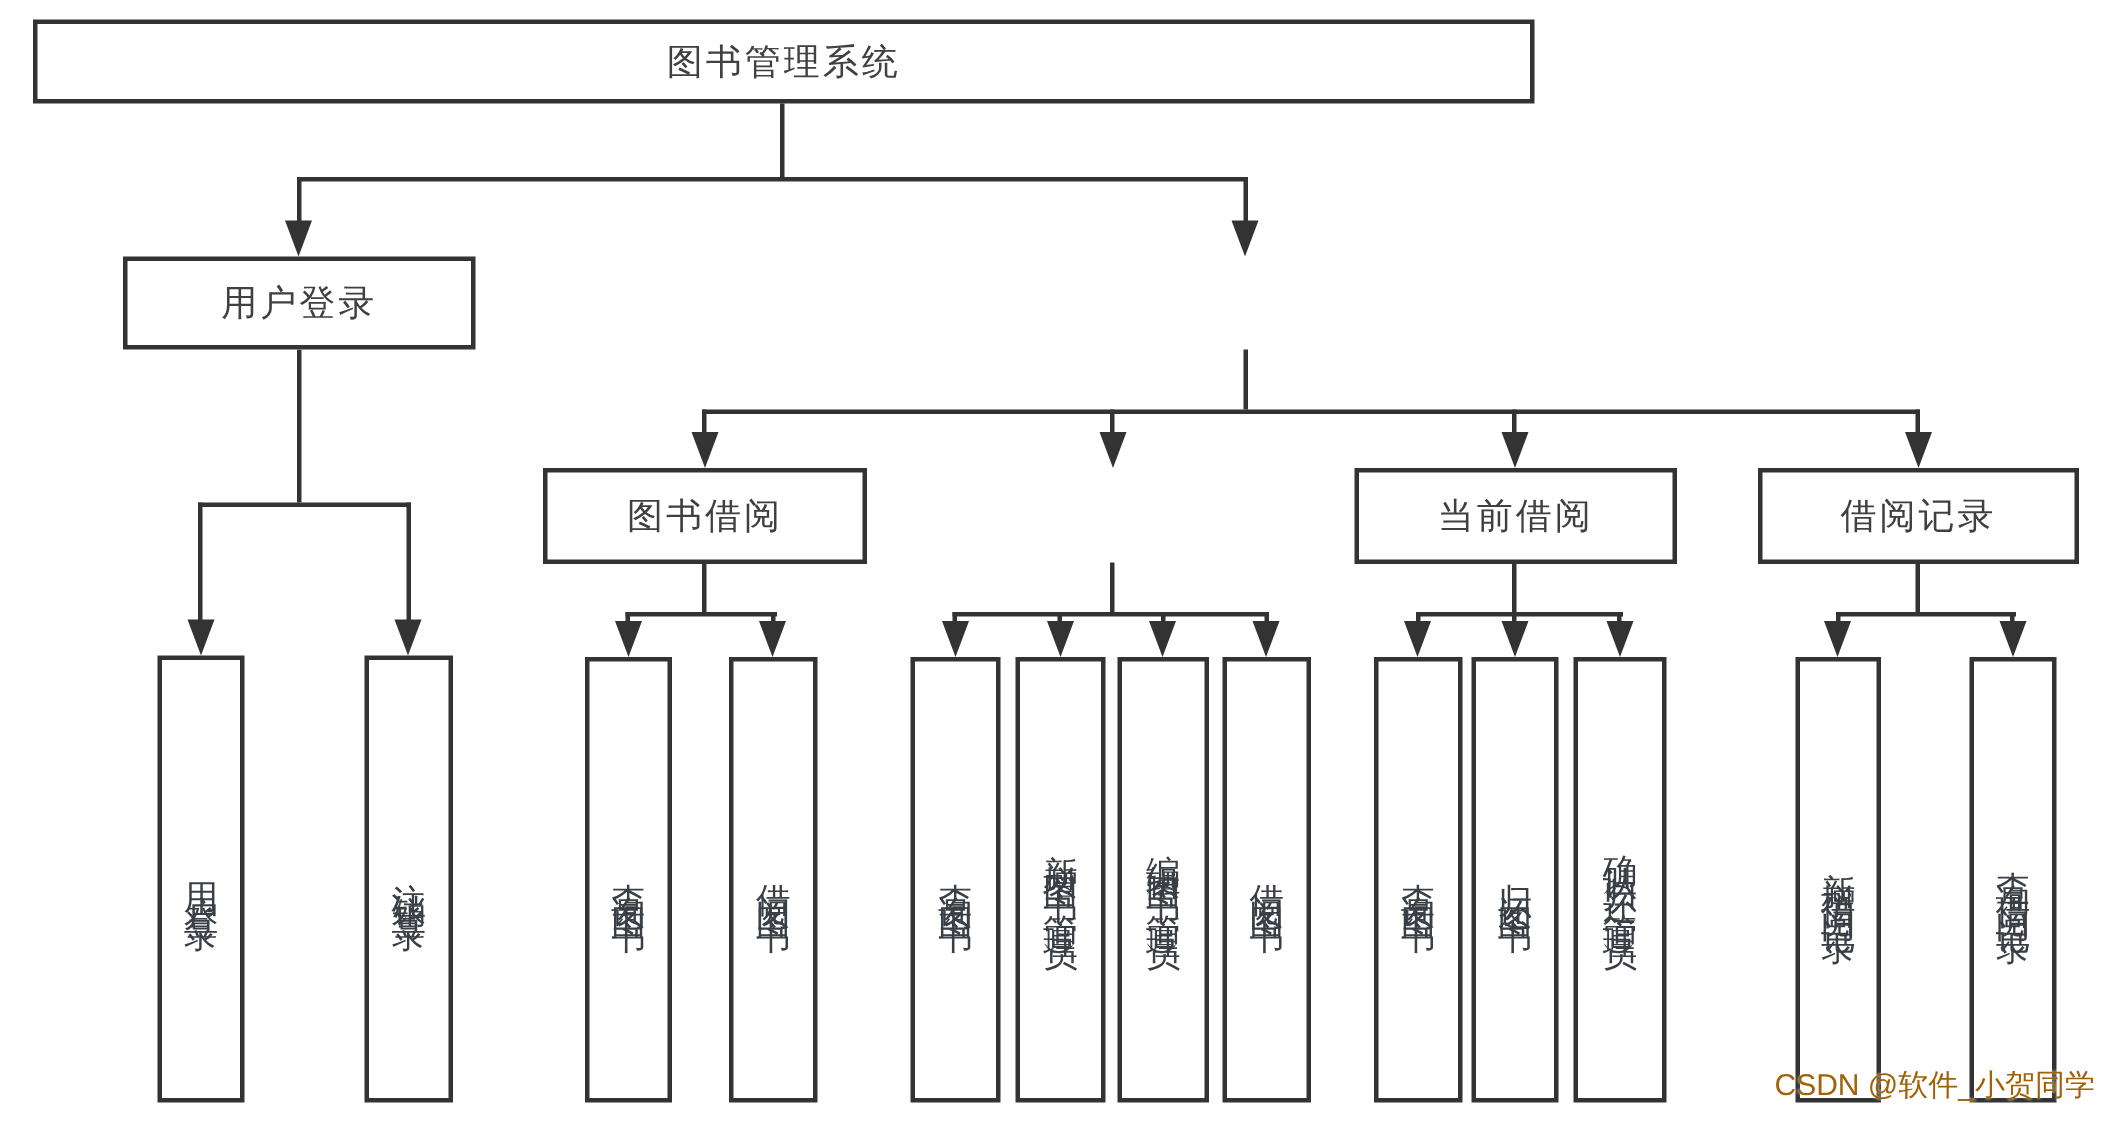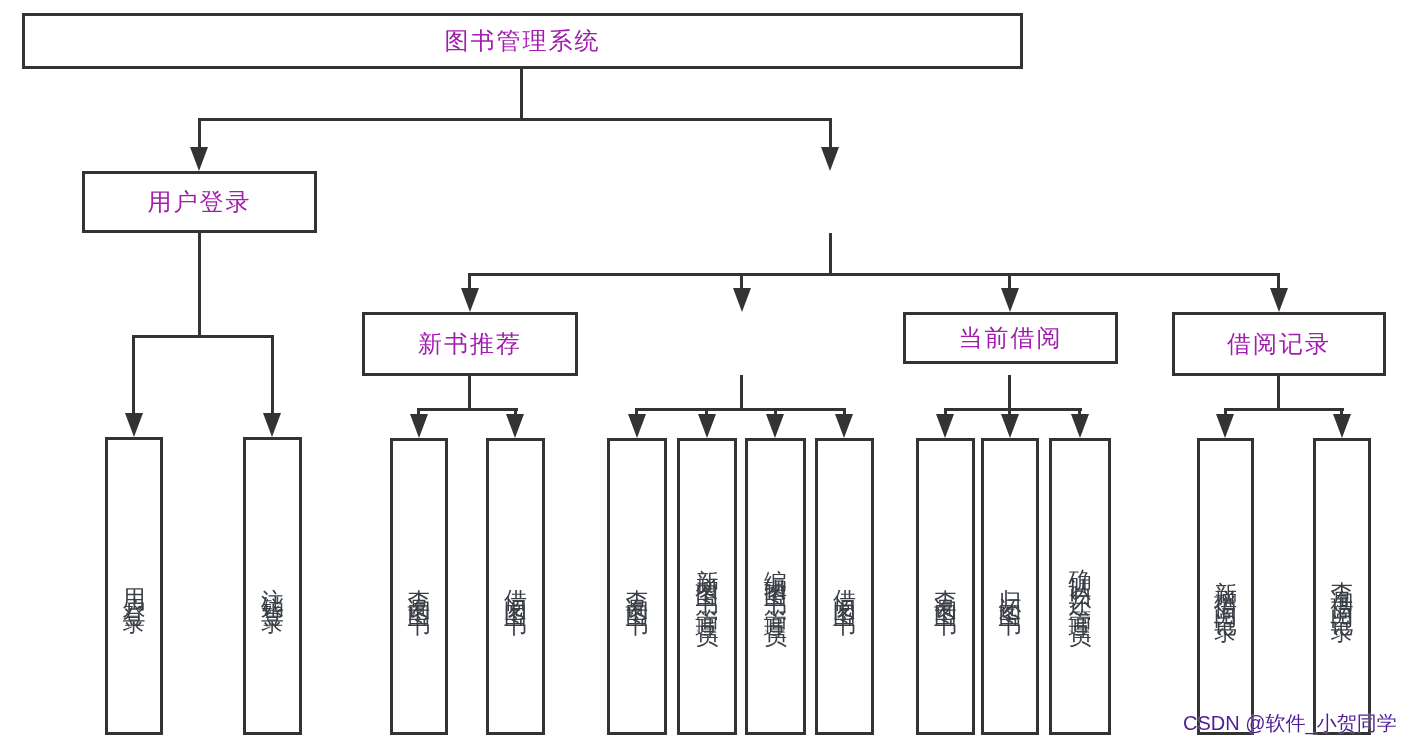--- a/index.html
+++ b/index.html
@@ -15,21 +15,21 @@
     position: absolute;
     box-sizing: border-box;
     background: #ffffff;
     border: 3px solid #333333;
     display: flex;
     align-items: center;
     justify-content: center;
     z-index: 2;
   }
   .box .label {
-    color: #a21caf;
+    color: #404040;
     font-size: 24px;
     letter-spacing: 2px;
     white-space: nowrap;
   }
   .vbox .vlabel {
     writing-mode: vertical-rl;
     text-orientation: mixed;
     color: #3a3f46;
     font-size: 23px;
     letter-spacing: 8px;
@@ -47,43 +47,43 @@
     border-left: 9px solid transparent;
     border-right: 9px solid transparent;
     border-top: 24px solid #333333;
     z-index: 1;
   }
   .watermark {
     position: absolute;
     left: 1183px;
     top: 710px;
     font-size: 20px;
-    color: #4c1d95;
+    color: #a16207;
     white-space: nowrap;
     z-index: 3;
     text-shadow: 0 0 2px #ffffff;
   }
 </style>
 </head>
 <body>
 
 <div class="stage">
 
   <div class="box" style="left:22px;top:13px;width:1001px;height:56px">
     <span class="label">图书管理系统</span>
   </div>
 
   <div class="box" style="left:82px;top:171px;width:235px;height:62px">
     <span class="label">用户登录</span>
   </div>
 
   <div class="box" style="left:362px;top:312px;width:216px;height:64px">
-    <span class="label">新书推荐</span>
+    <span class="label">图书借阅</span>
   </div>
-  <div class="box" style="left:903px;top:312px;width:215px;height:52px">
+  <div class="box" style="left:903px;top:312px;width:215px;height:64px">
     <span class="label">当前借阅</span>
   </div>
   <div class="box" style="left:1172px;top:312px;width:214px;height:64px">
     <span class="label">借阅记录</span>
   </div>
 
   <div class="box vbox" style="left:105px;top:437px;width:58px;height:298px">
     <span class="vlabel">用户登录</span>
   </div>
   <div class="box vbox" style="left:243px;top:437px;width:59px;height:298px">

